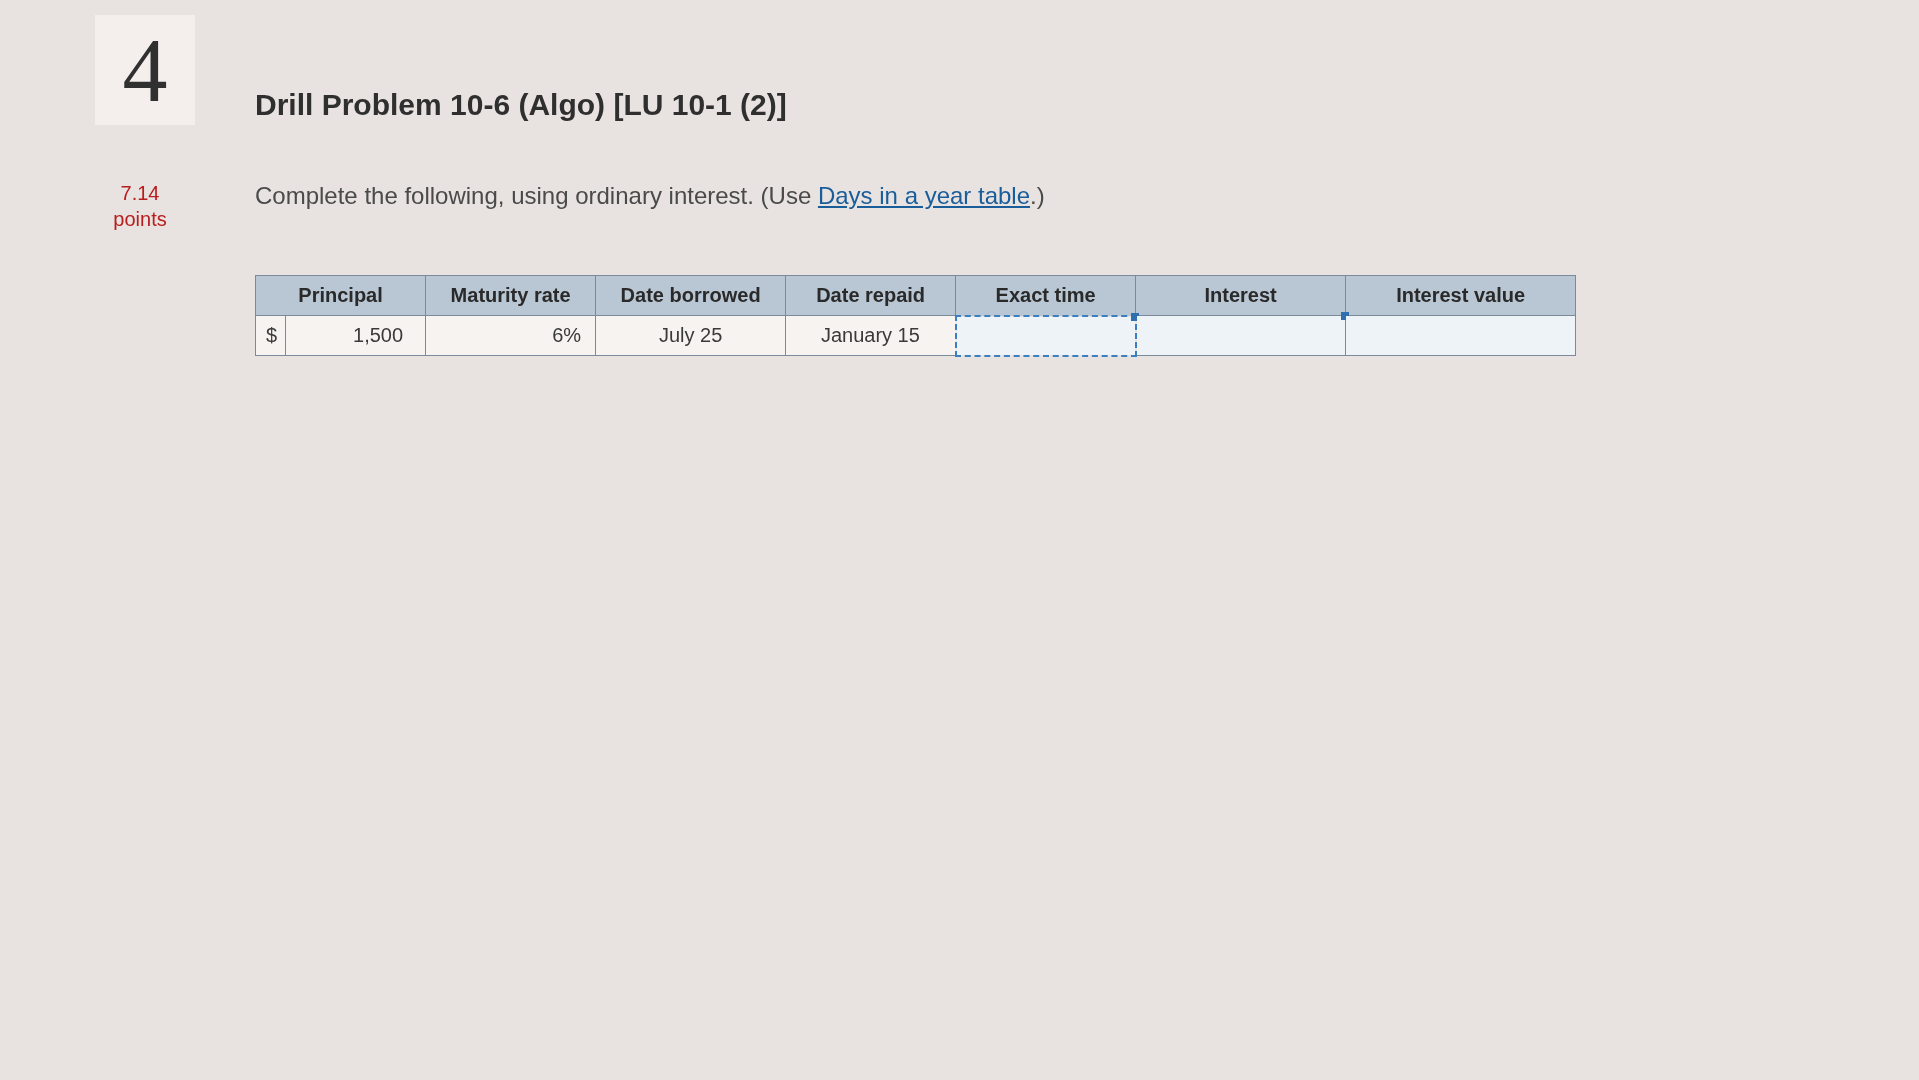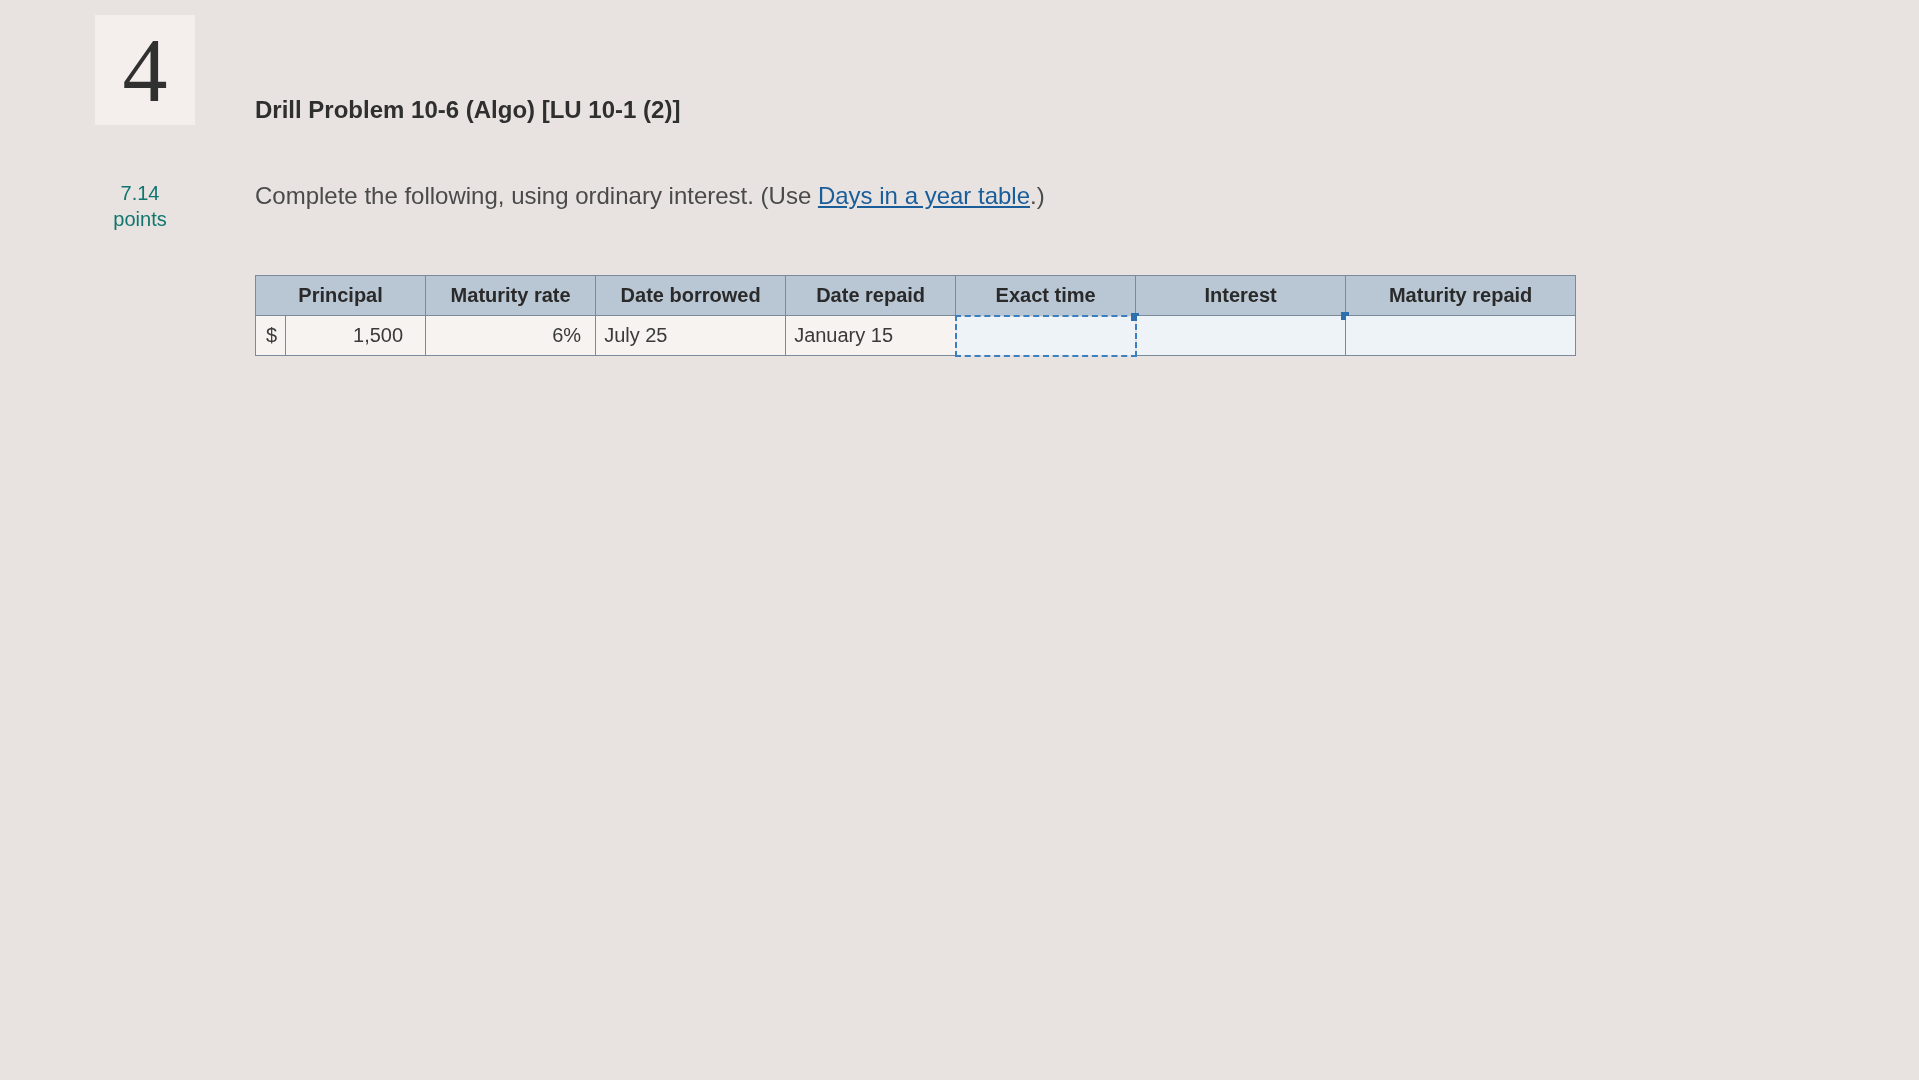--- a/index.html
+++ b/index.html
@@ -30,32 +30,32 @@
   }
   .qnum {
     font-size: 90px;
     font-weight: 400;
     color: #303030;
     font-family: "Times New Roman", serif;
   }
   .title {
     position: absolute;
     left: 255px;
-    top: 96px;
-    font-size: 24px;
+    top: 88px;
+    font-size: 30px;
     font-weight: 700;
     color: #2f2f2f;
   }
   .points-box {
     position: absolute;
     left: 80px;
     top: 180px;
     width: 120px;
     text-align: center;
-    color: #0f766e;
+    color: #b91c1c;
     font-size: 20px;
     line-height: 1.3;
   }
   .instructions {
     position: absolute;
     left: 255px;
     top: 180px;
     right: 0;
     font-size: 24px;
     color: #4a4a4a;
@@ -103,21 +103,21 @@
   th {
     background: #b9c6d3;
     color: #2a2a2a;
     font-weight: 700;
     padding: 2px 10px;
     text-align: center;
   }
   td {
     background: #f6f3f0;
     padding: 4px 8px;
-    text-align: left;
+    text-align: center;
   }
   td.cur { text-align: left; width: 30px; padding-left: 10px; background:#f6f3f0;}
   td.amt { text-align: right; padding-right: 22px; }
   td.rate { text-align: right; padding-right: 14px; }
   td.input-cell {
     background: #eef3f7;
     position: relative;
   }
   td.input-cell.active {
     border: 2px dashed #3a7fbf;
@@ -162,21 +162,21 @@
   <div class="table-wrap">
     <table>
       <thead>
         <tr>
           <th colspan="2" class="col-principal">Principal</th>
           <th class="col-rate">Maturity rate</th>
           <th class="col-borrow">Date borrowed</th>
           <th class="col-repaid">Date repaid</th>
           <th class="col-exact">Exact time</th>
           <th class="col-interest">Interest</th>
-          <th class="col-maturity">Maturity repaid</th>
+          <th class="col-maturity">Interest value</th>
         </tr>
       </thead>
       <tbody>
         <tr>
           <td class="cur">$</td>
           <td class="amt" style="width:140px">1,500</td>
           <td class="rate">6%</td>
           <td>July 25</td>
           <td>January 15</td>
           <td class="input-cell active">

